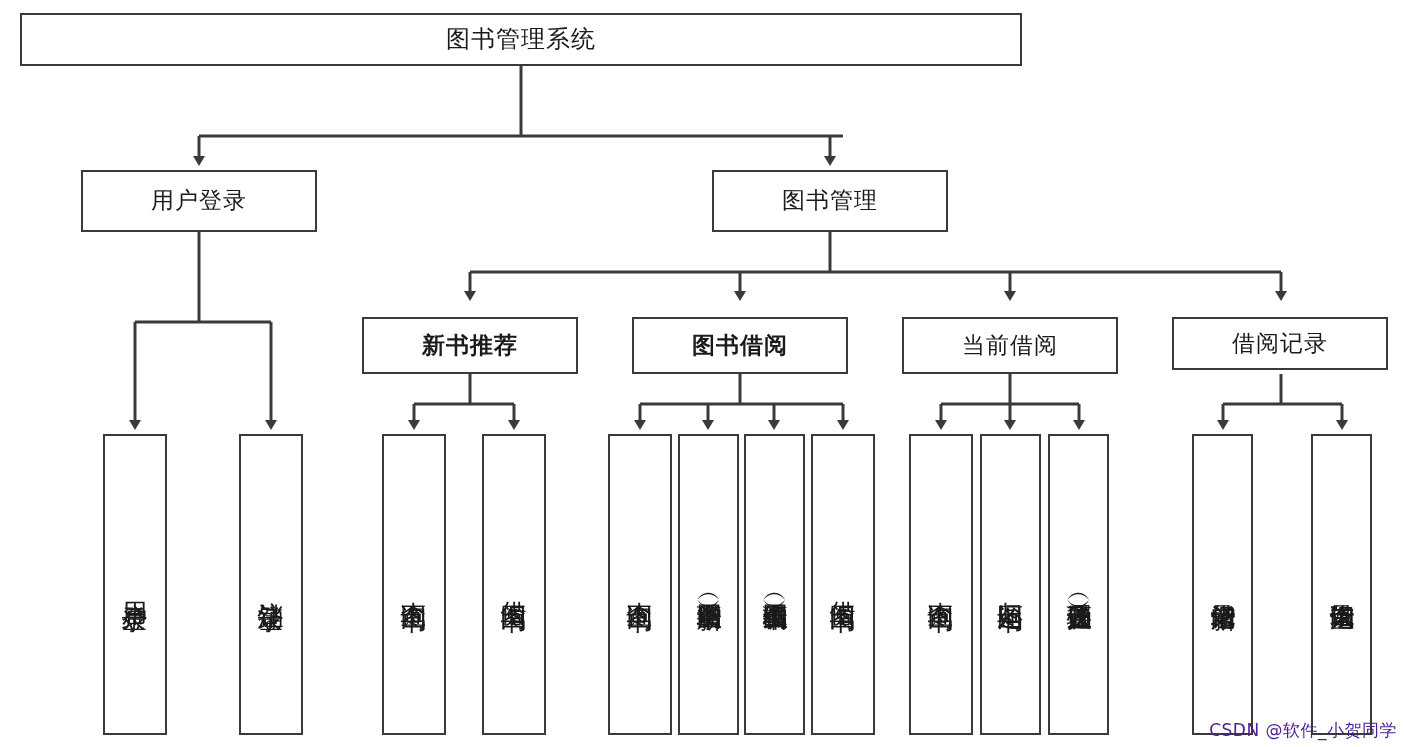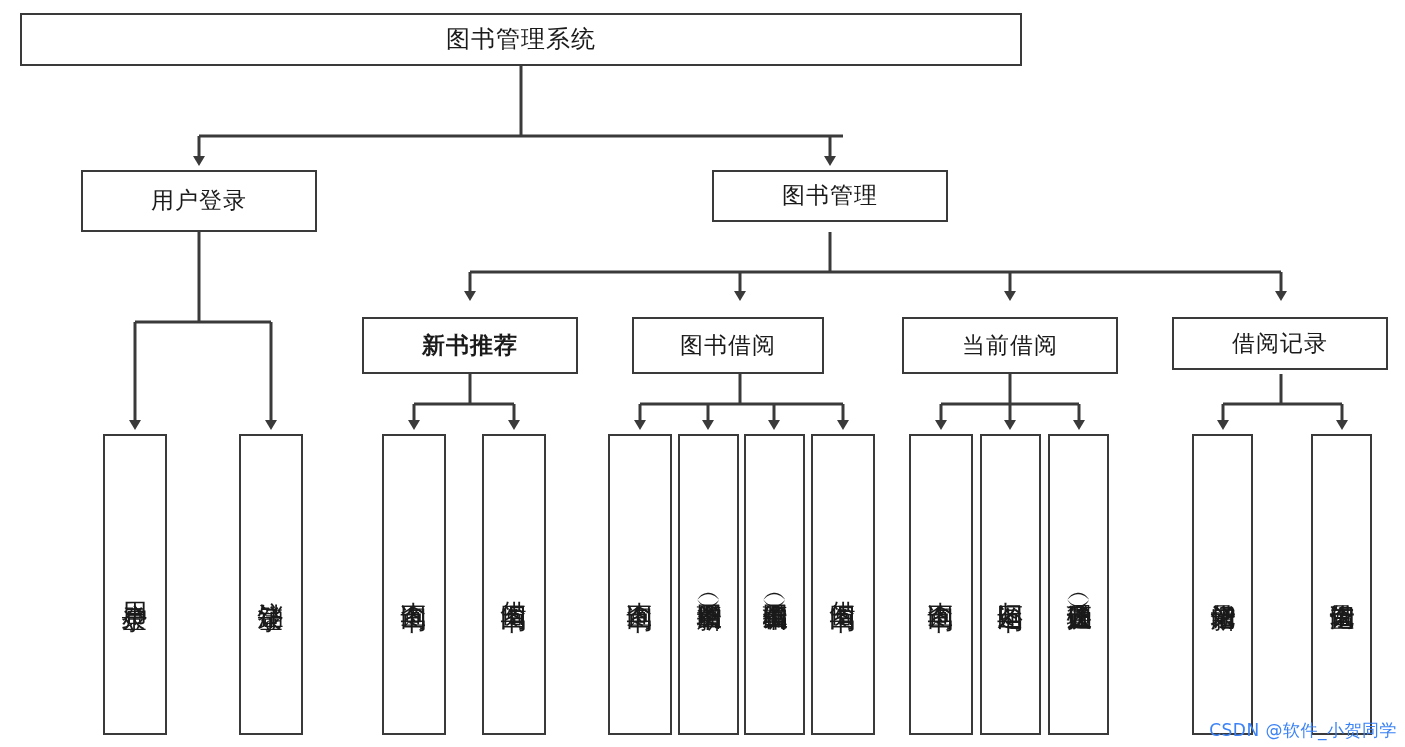--- a/index.html
+++ b/index.html
@@ -52,21 +52,21 @@
     font-size:25px;
     line-height:1.06;
     letter-spacing:0px;
   }
 
   #watermark{
     position:absolute;
     right:8px;
     bottom:5px;
     font-size:17px;
-    color:#3b82f6;
+    color:#4c1d95;
     letter-spacing:0.5px;
     white-space:nowrap;
     pointer-events:none;
   }
 </style>
 </head>
 <body>
 
 <div id="stage">
 
@@ -121,28 +121,28 @@
     </g>
   </svg>
 
   <div class="node h root" style="left:20px;top:13px;width:1002px;height:53px;">
     <span class="label">图书管理系统</span>
   </div>
 
   <div class="node h" style="left:81px;top:170px;width:236px;height:62px;">
     <span class="label">用户登录</span>
   </div>
-  <div class="node h" style="left:712px;top:170px;width:236px;height:52px;">
+  <div class="node h" style="left:712px;top:170px;width:236px;height:62px;">
     <span class="label">图书管理</span>
   </div>
 
   <div class="node h" style="left:362px;top:317px;width:216px;height:57px;font-weight:bold;">
     <span class="label">新书推荐</span>
   </div>
-  <div class="node h" style="left:632px;top:317px;width:192px;height:57px;">
+  <div class="node h" style="left:632px;top:317px;width:216px;height:57px;font-weight:bold;">
     <span class="label">图书借阅</span>
   </div>
   <div class="node h" style="left:902px;top:317px;width:216px;height:57px;">
     <span class="label">当前借阅</span>
   </div>
   <div class="node h" style="left:1172px;top:317px;width:216px;height:53px;">
     <span class="label">借阅记录</span>
   </div>
 
   <div class="node v" style="left:103px;top:434px;width:64px;height:301px;">

